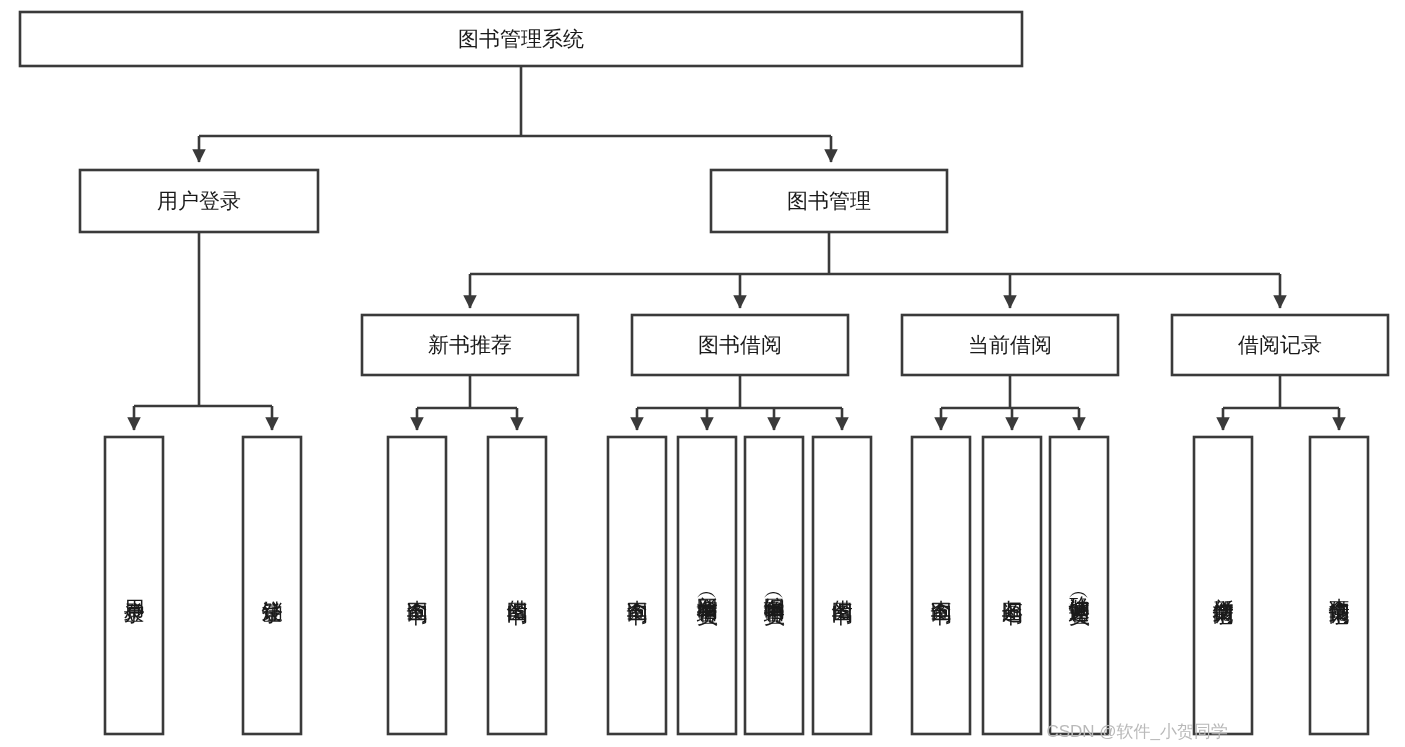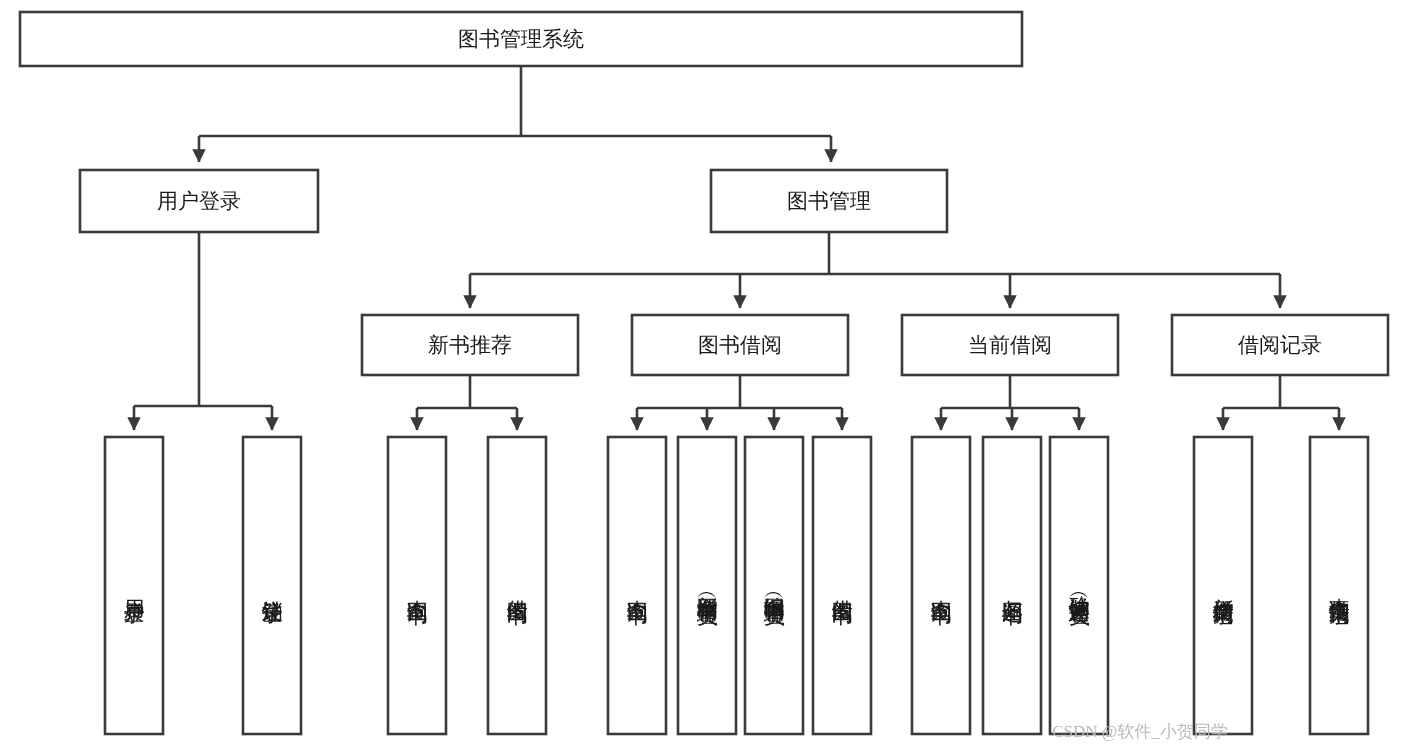--- a/index.html
+++ b/index.html
@@ -64,21 +64,21 @@
     line-height: 1.06;
     color: #1a1a1a;
     letter-spacing: 1.5px;
     white-space: nowrap;
     text-align: center;
   }
   .watermark {
     position: absolute;
     right: 10px;
     bottom: 4px;
-    font-family: Liberation Serif, serif;
+    font-family: Liberation Sans, sans-serif;
     font-size: 17px;
     color: #b9b9b9;
     white-space: nowrap;
   }
 </style>
 </head>
 <body>
 
 <div id="diagram-root">
 

